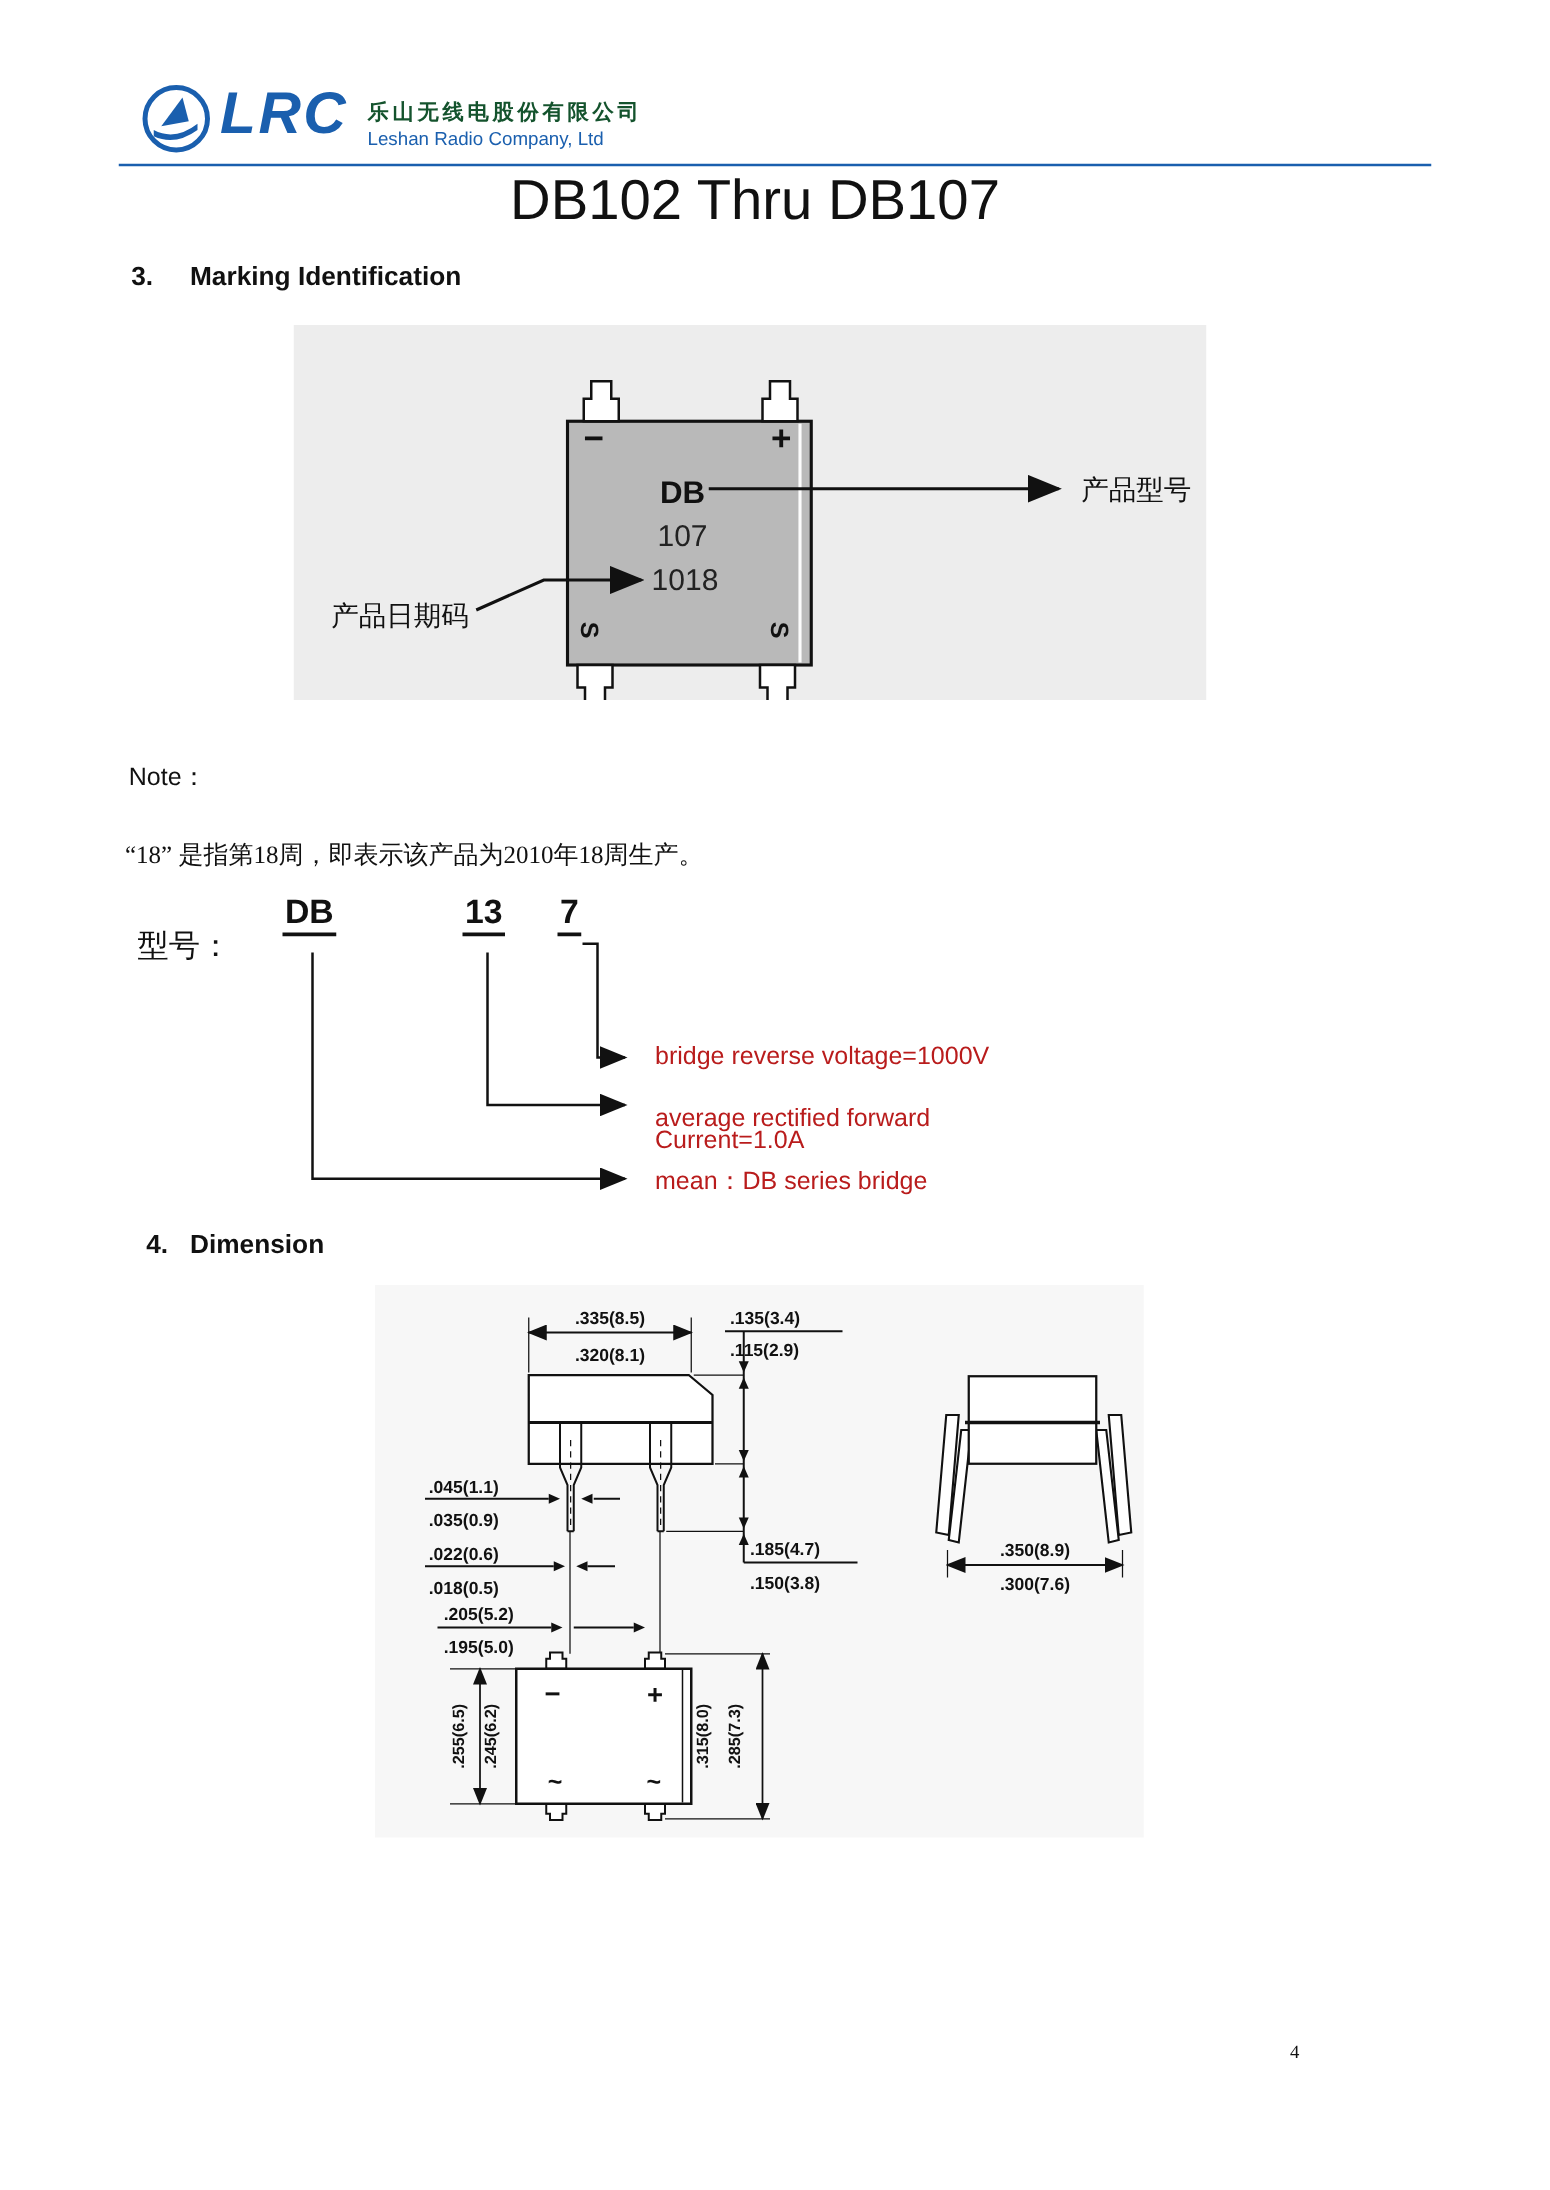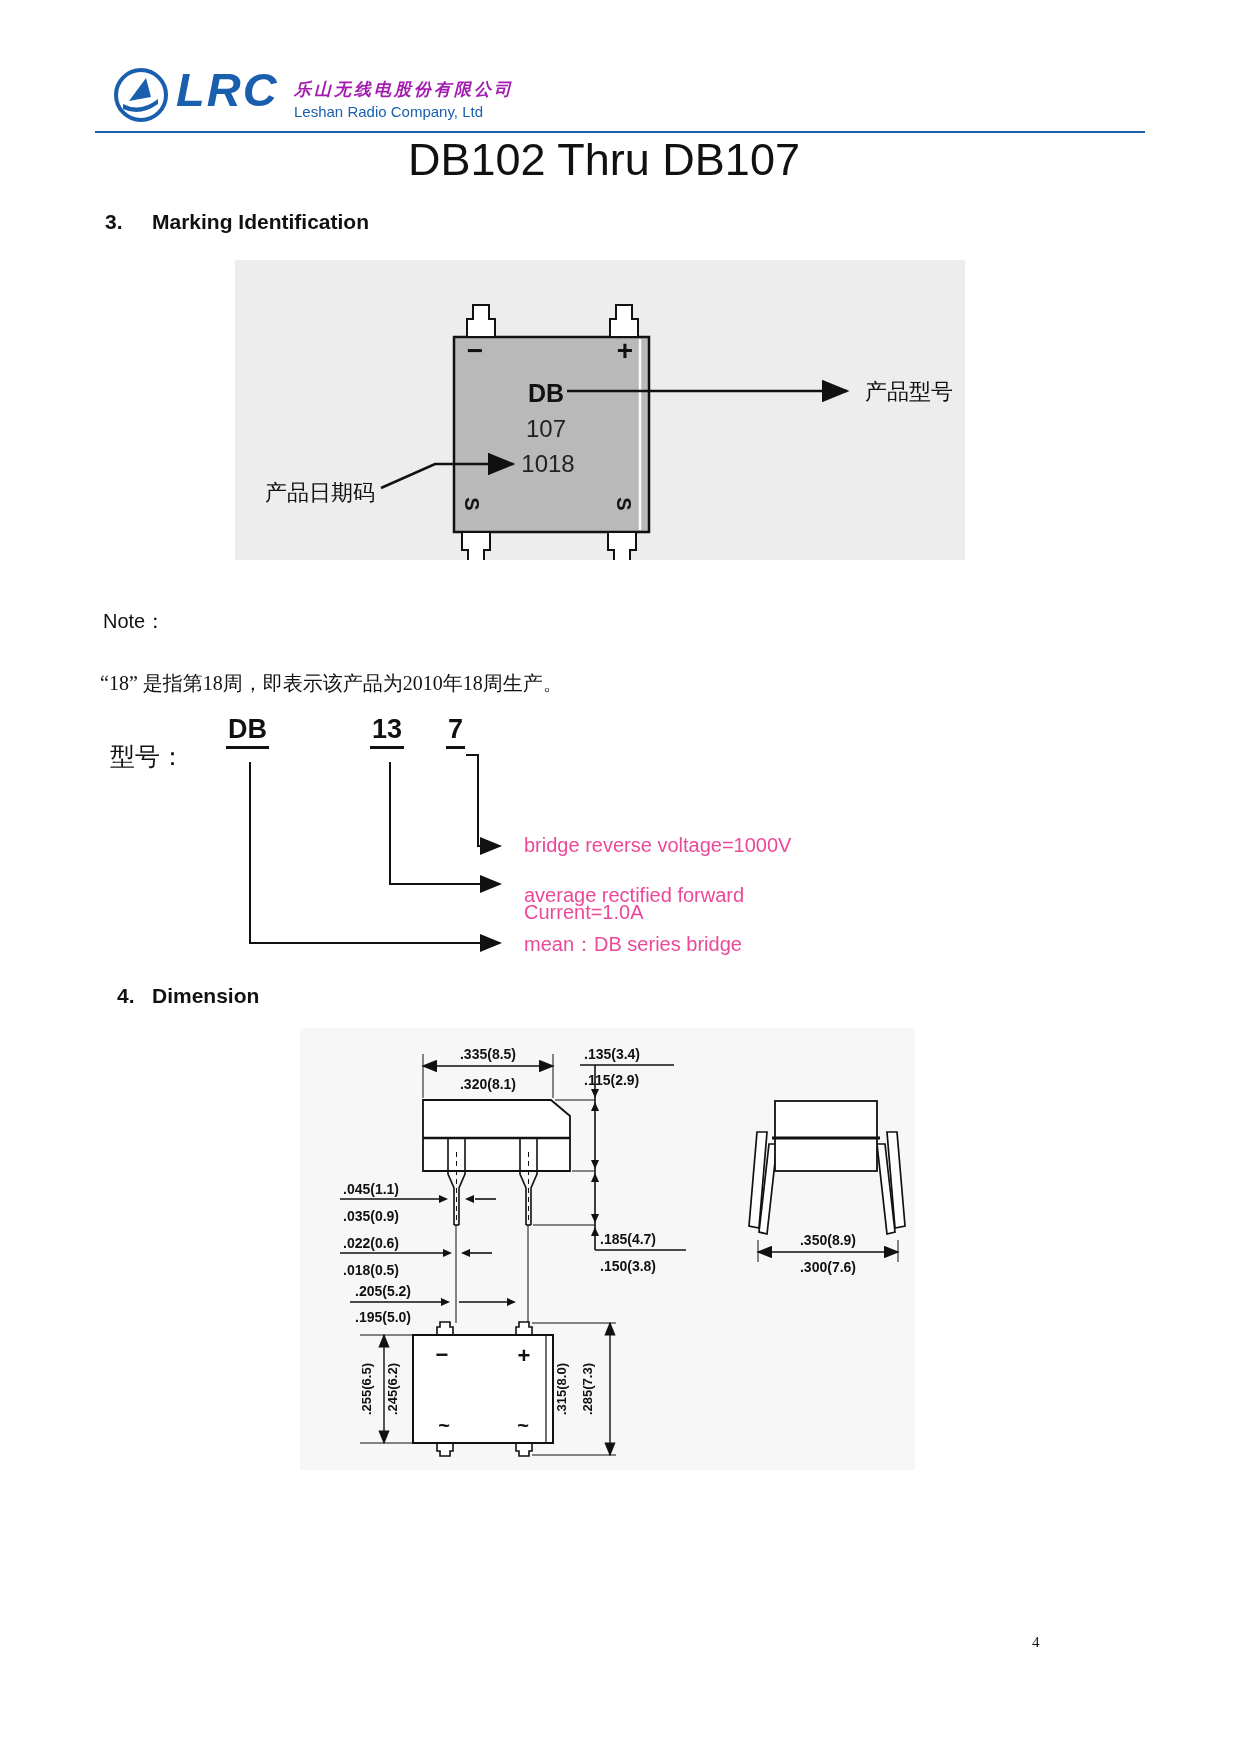--- a/index.html
+++ b/index.html
@@ -1,34 +1,34 @@
 <!DOCTYPE html>
 <html><head>
 <meta charset="utf-8">
 <style>
   html,body{margin:0;padding:0;background:#888;}
   .page{position:relative;width:1240px;height:1752px;background:#fff;margin:0 auto;
         font-family:"Liberation Sans",sans-serif;color:#1a1a1a;overflow:hidden;}
   .abs{position:absolute;}
   
   .logo-word{font-style:italic;font-weight:800;font-size:47px;letter-spacing:2px;color:#1a5fae;}
-  .co-cn{font-size:17px;font-weight:bold;letter-spacing:3px;color:#a21caf;font-family:"Liberation Serif",serif;font-style:italic;}
+  .co-cn{font-size:17px;font-weight:bold;letter-spacing:3px;color:#14532d;font-family:"Liberation Serif",serif;}
   .co-en{font-size:15px;color:#1a5fae;}
   .hrule{height:2px;background:#1a5fae;}
   .title{width:1208px;text-align:center;font-size:45px;color:#111;}
   .h-num{font-size:21px;font-weight:bold;color:#111;}
   .h-txt{font-size:21px;font-weight:bold;color:#111;}
   
   .fig-marking{background:#ededed;}
   .fig-dim{background:#f7f7f7;}
   .note-label{font-size:20px;color:#111;}
   .note-line{font-size:20px;color:#111;font-family:"Liberation Serif",serif;}
   .model-label{font-size:25px;color:#111;font-family:"Liberation Serif",serif;margin-top:24px;}
   .model-part{font-size:27px;font-weight:bold;color:#111;border-bottom:3px solid #111;padding:0 2px 1px 2px;}
-  .exp{font-size:20px;color:#ec4899;}
+  .exp{font-size:20px;color:#b91c1c;}
   .pagenum{font-size:15px;color:#111;font-family:"Liberation Serif",serif;}
   svg{display:block;}
   svg text{font-family:"Liberation Sans",sans-serif;}
 </style>
 </head>
 <body>
 
 <div class="page">
 
   <div class="abs" style="left:112px;top:66px;width:58px;height:58px;">

